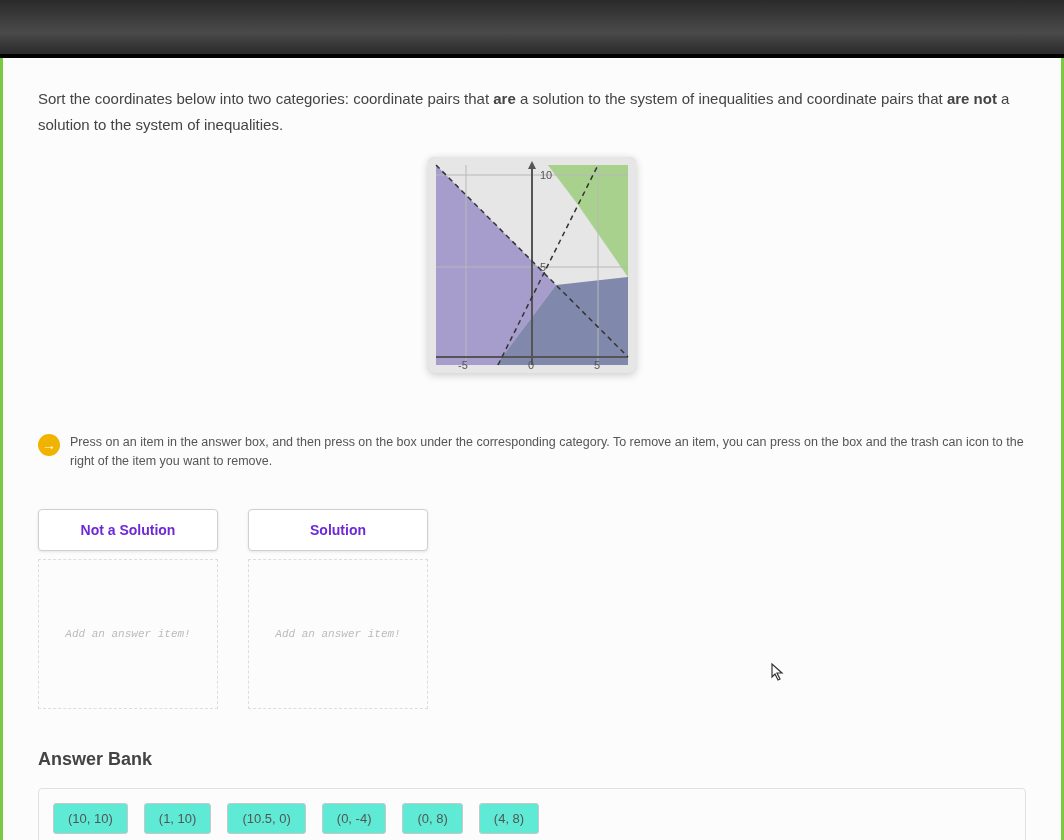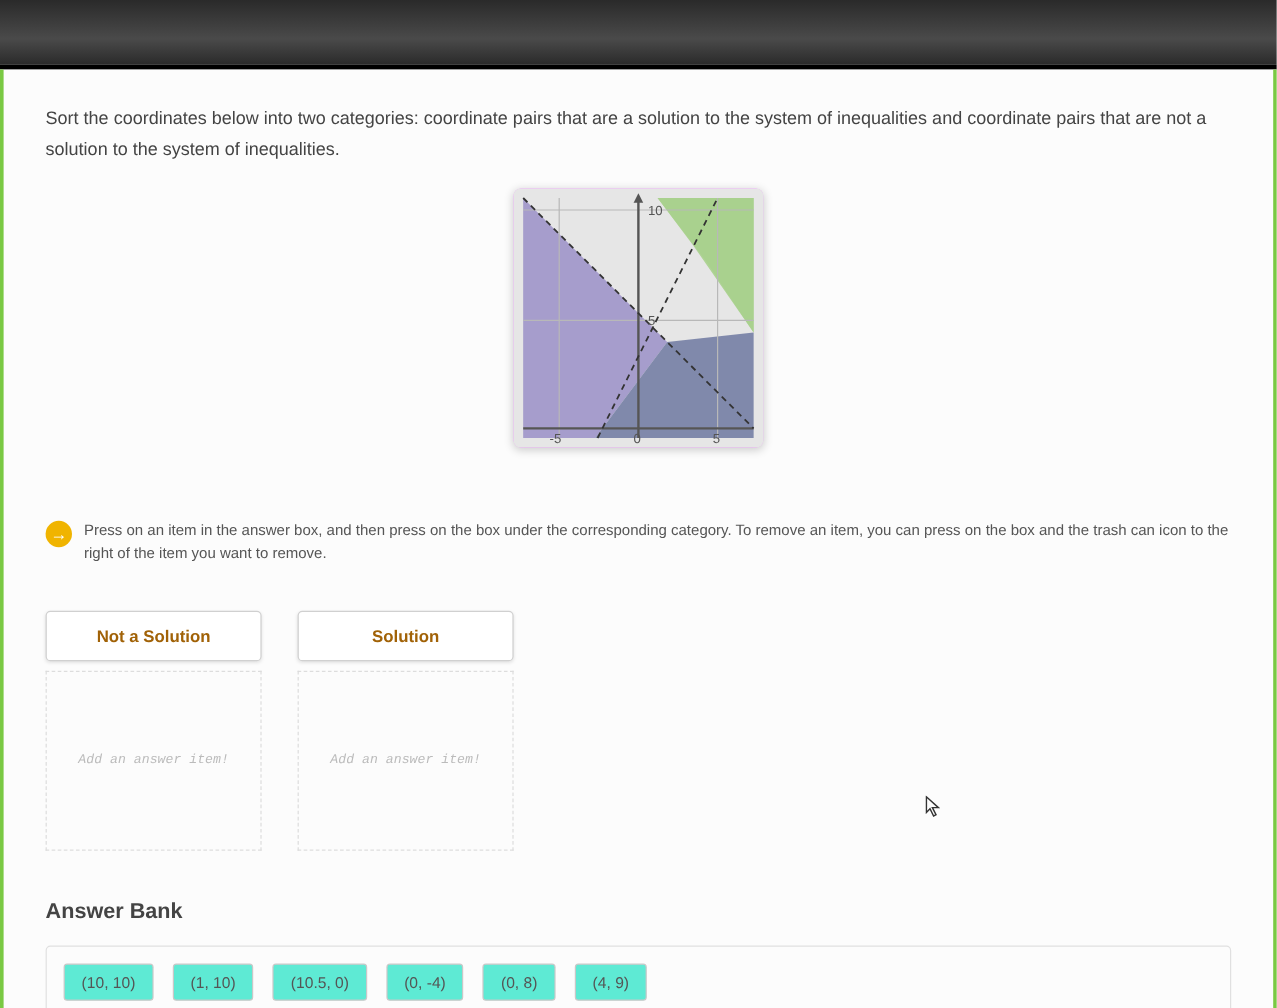--- a/index.html
+++ b/index.html
@@ -22,21 +22,21 @@
     height: 782px;
     padding: 28px 35px 0 35px;
     position: relative;
   }
   .question-text {
     color: #444;
     font-size: 15px;
     line-height: 1.7;
     margin-bottom: 20px;
   }
-  .question-text .bold { font-weight: 400; }
+  .question-text .bold { font-weight: 700; }
   .graph-wrap {
     display: flex;
     justify-content: center;
     margin: 10px 0 60px 0;
   }
   .graph {
     width: 208px;
     height: 216px;
     background: #f0abfc;
     border-radius: 6px;
@@ -71,21 +71,21 @@
   }
   .category { width: 180px; }
   .cat-header {
     background: #fff;
     border: 1px solid #d0d0d0;
     border-radius: 4px;
     box-shadow: 0 1px 3px rgba(0,0,0,0.1);
     text-align: center;
     font-weight: 700;
     font-size: 14px;
-    color: #a16207;
+    color: #6d28d9;
     padding: 12px 0;
     margin-bottom: 8px;
   }
   .cat-drop {
     height: 150px;
     border: 1px dashed #ddd;
     display: flex;
     align-items: center;
     justify-content: center;
     color: #bbb;
@@ -198,21 +198,21 @@
   </div>
 
   <div class="answer-bank-label">Answer Bank</div>
 
   <div class="bank-container">
     <div class="bank-item">(10, 10)</div>
     <div class="bank-item">(1, 10)</div>
     <div class="bank-item">(10.5, 0)</div>
     <div class="bank-item">(0, -4)</div>
     <div class="bank-item">(0, 8)</div>
-    <div class="bank-item">(4, 9)</div>
+    <div class="bank-item">(4, 8)</div>
   </div>
 
   <div class="cursor-icon">
     <svg width="14" height="18" viewBox="0 0 14 18">
         <path d="M1 1 L1 14 L4 11 L7 17 L9 16 L6 10 L11 10 Z" fill="none" stroke="#333" stroke-width="1.2"></path>
       </svg>
   </div>
 
 </div>
 

